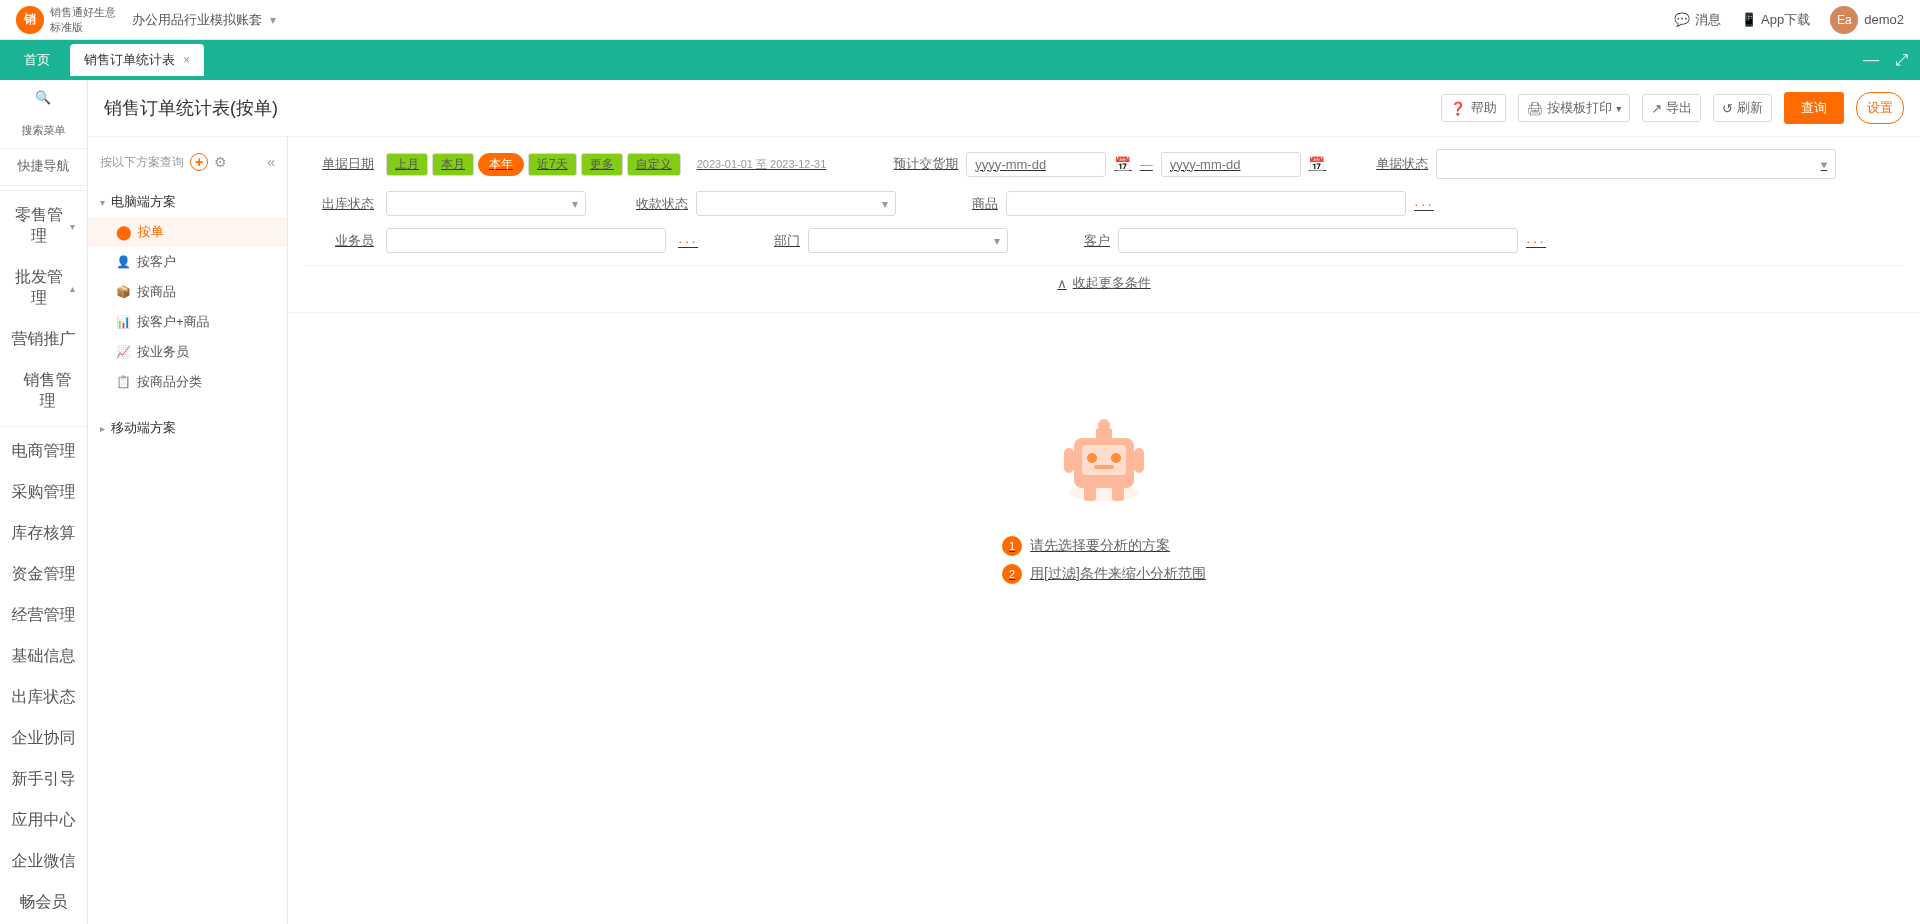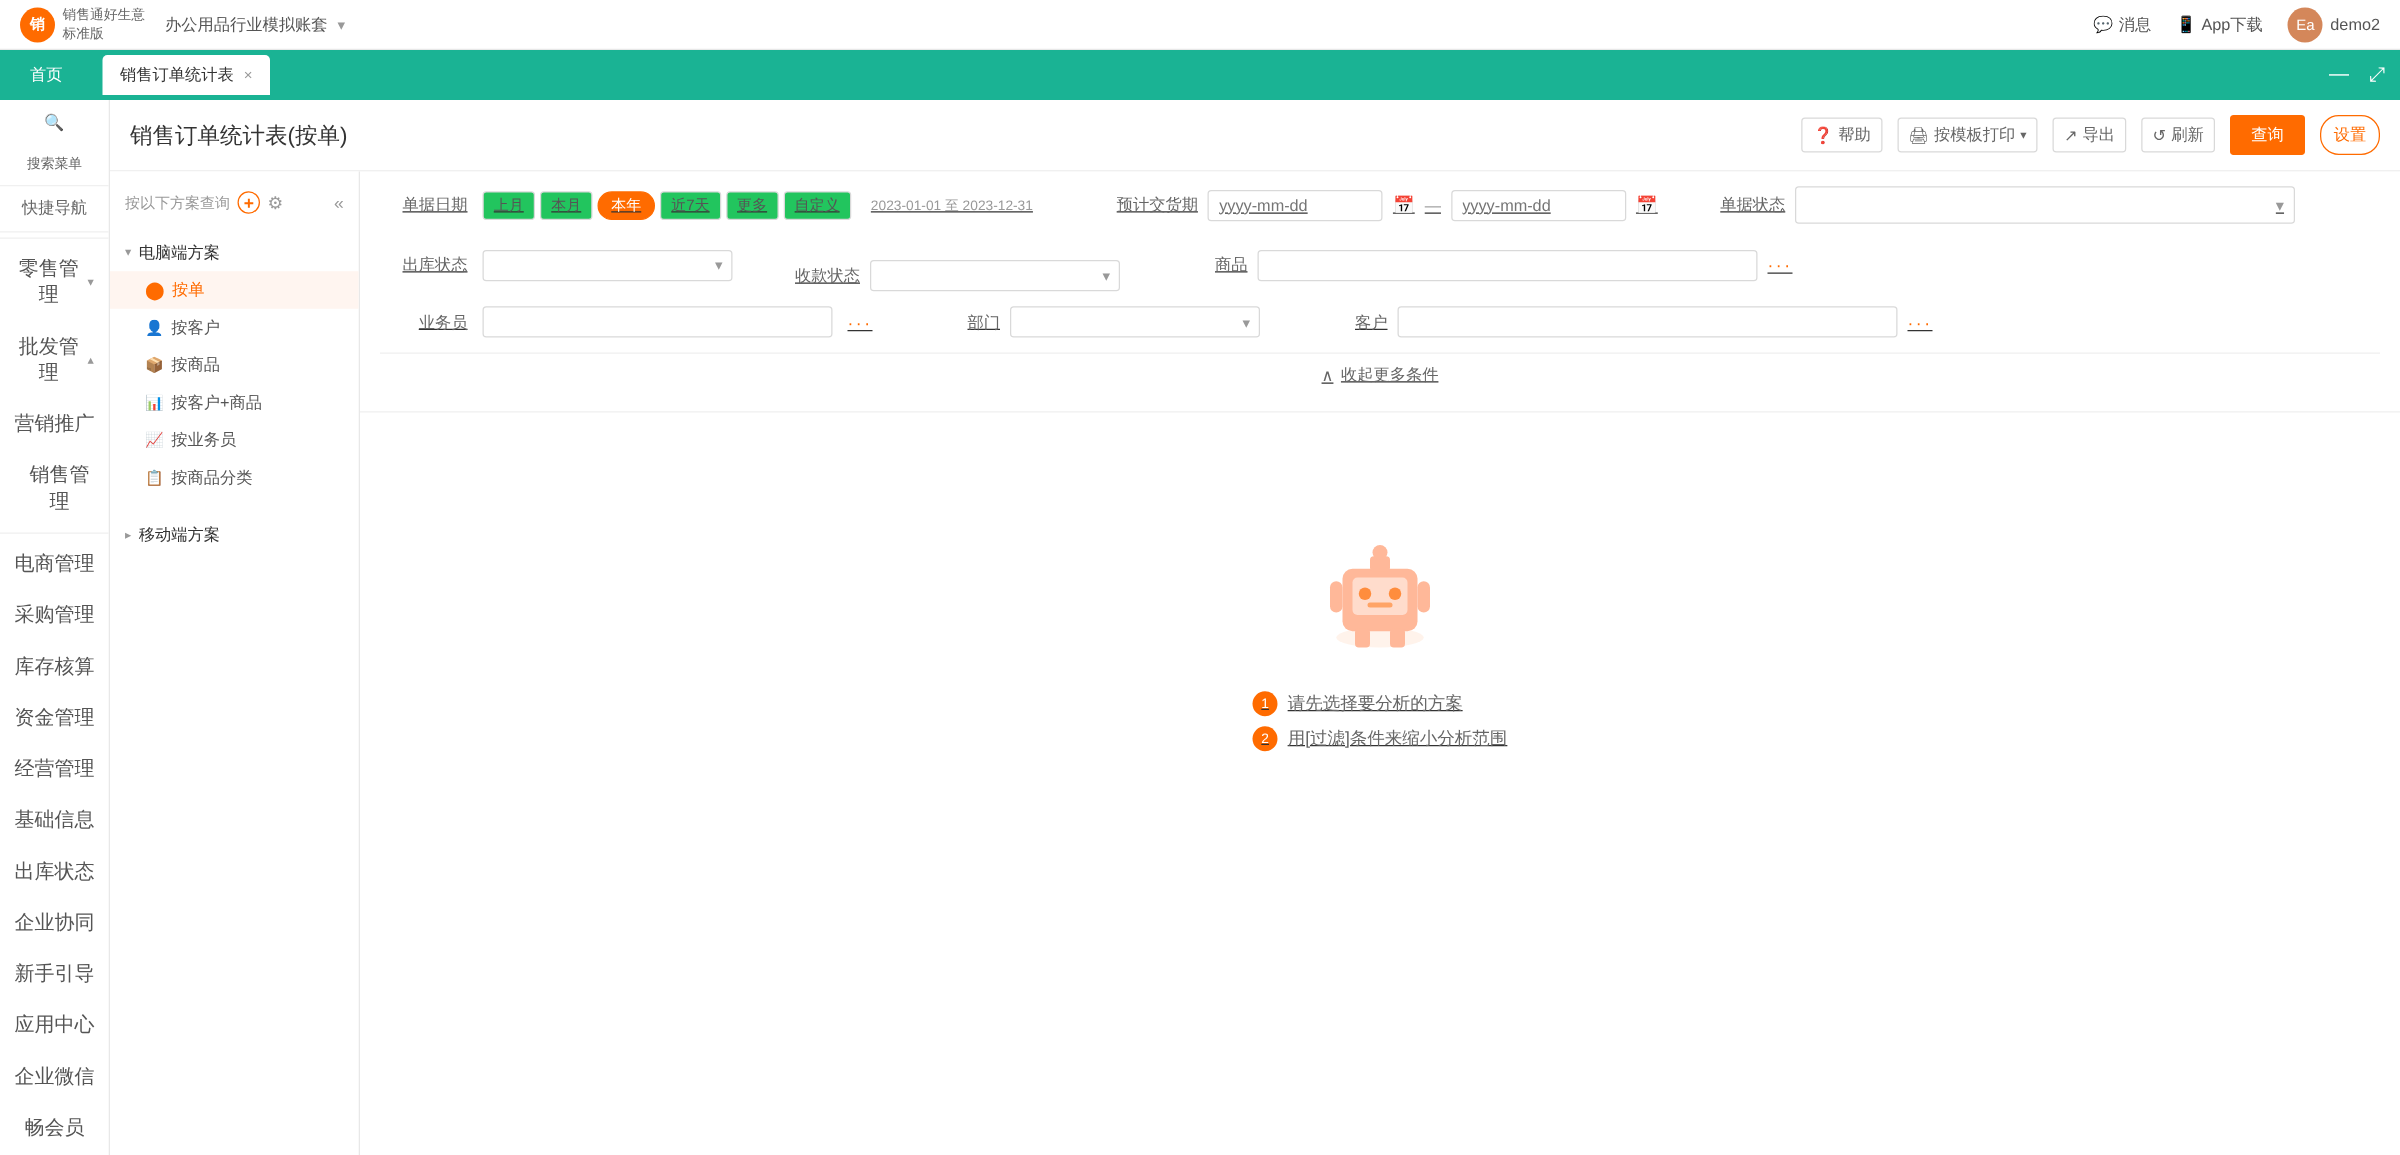--- a/index.html
+++ b/index.html
@@ -30,21 +30,21 @@
     }
     .user-name { color: #555; font-size: 13px; }
 
     
     .tabbar {
       height: 40px;
       background: #1ab394;
       display: flex;
       align-items: center;
       padding: 0 8px;
-      gap: 16px;
+      gap: 4px;
     }
     .tab-home {
       padding: 0 16px; height: 32px; display: flex; align-items: center;
       color: #fff; cursor: pointer; font-size: 13px;
       border-radius: 4px 4px 0 0;
     }
     .tab-active {
       background: #fff; color: #333; padding: 0 14px; height: 32px;
       display: flex; align-items: center; gap: 8px; border-radius: 4px 4px 0 0;
       font-size: 13px; cursor: pointer;
@@ -100,21 +100,21 @@
       cursor: pointer; padding: 6px 16px; border-radius: 3px; font-size: 13px;
     }
     .action-btn-secondary {
       background: #fff; color: #ff6b00; border: 1px solid #ff6b00;
       cursor: pointer; padding: 6px 10px; border-radius: 15px; font-size: 13px;
     }
     .filter-row { display: flex; align-items: center; gap: 12px; margin-bottom: 12px; flex-wrap: wrap; }
     .filter-label { color: #666; font-size: 13px; flex-shrink: 0; width: 70px; text-align: right; }
     .filter-label-wide { color: #666; font-size: 13px; flex-shrink: 0; width: 80px; text-align: right; }
     .date-btns { display: flex; align-items: center; gap: 4px; }
-    .date-btn { padding: 2px 8px; border-radius: 3px; cursor: pointer; font-size: 12px; border: 1px solid #d9d9d9; color: #555; background: #22c55e; }
+    .date-btn { padding: 2px 8px; border-radius: 3px; cursor: pointer; font-size: 12px; border: 1px solid #d9d9d9; color: #555; background: #84cc16; }
     .date-btn.active { background: #ff6b00; color: #fff; border-color: #ff6b00; border-radius: 12px; padding: 2px 10px; }
     .date-range-text { font-size: 11px; color: #999; margin-left: 4px; }
     .date-input-group { display: flex; align-items: center; gap: 8px; }
     .date-input {
       border: 1px solid #d9d9d9; border-radius: 3px; padding: 4px 8px;
       font-size: 13px; color: #999; width: 140px; outline: none; cursor: pointer;
     }
     .date-input-icon { color: #ff6b00; cursor: pointer; font-size: 14px; }
     .date-sep { color: #999; }
     .filter-select {
@@ -419,21 +419,21 @@
 
           <div class="filter-row">
             <span class="filter-label">出库状态</span>
             <div class="select-wrapper">
               <select class="filter-select">
                 <option value=""></option>
               </select>
               <span class="select-arrow">▾</span>
             </div>
 
-            <div style="margin-left:20px;display:flex;align-items:center;gap:8px;margin-top:17px;">
+            <div style="margin-left:20px;display:flex;align-items:center;gap:8px;">
               <span class="filter-label">收款状态</span>
               <div class="select-wrapper">
                 <select class="filter-select">
                   <option value=""></option>
                 </select>
                 <span class="select-arrow">▾</span>
               </div>
             </div>
 
             <div style="margin-left:20px;display:flex;align-items:center;gap:8px;flex:1;">

